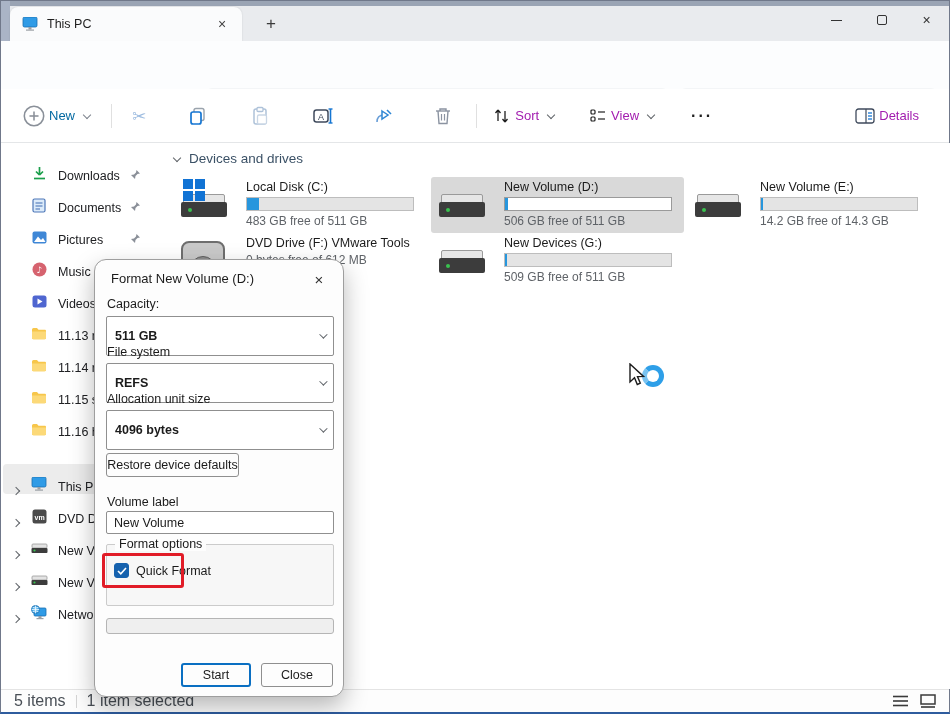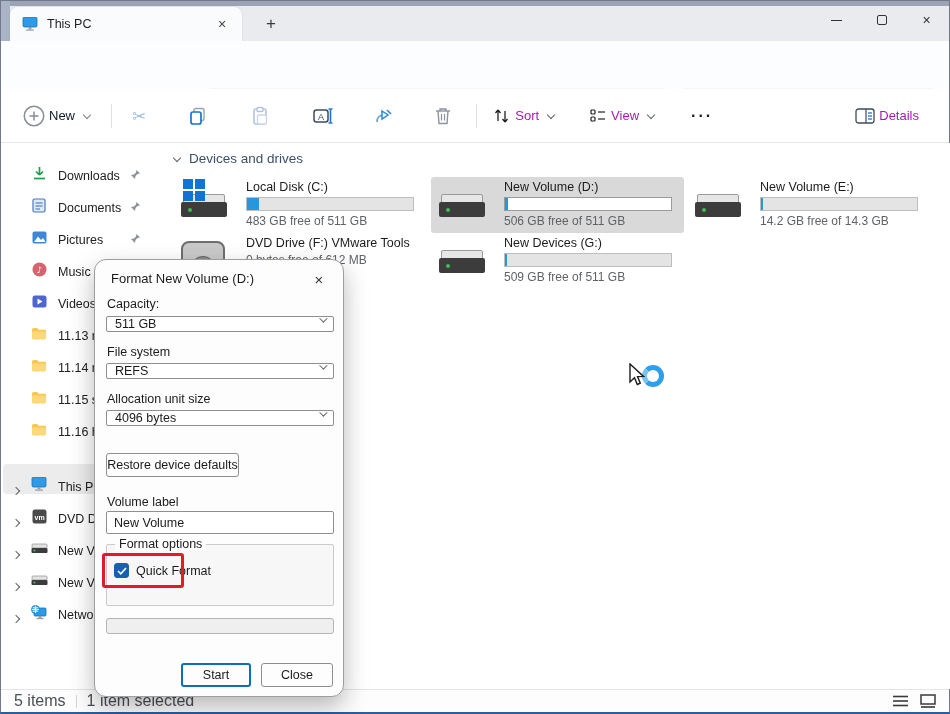--- a/index.html
+++ b/index.html
@@ -31,21 +31,21 @@
   .chev-d { display:inline-block; width:6px; height:6px; border-right:1.4px solid #5f6368; border-bottom:1.4px solid #5f6368; transform:rotate(45deg); margin:0 5px 2px 5px; }
   .searchbar { position:absolute; left:679px; top:47px; width:257px; height:34px; background:#f3f5f7; border-radius:6px; display:flex; align-items:center; padding:0 12px; }
   .searchbar input { flex:1; border:none; background:transparent; outline:none; font-family:"Liberation Sans",sans-serif; font-size:12.5px; color:#3c4043; }
   .searchbar input::placeholder { color:#5f6368; }
 
   
   .toolbar { position:absolute; left:0; top:88px; width:100%; height:54px; background:#fff; border-bottom:1px solid #e4e6e8; display:flex; align-items:center; }
   .tbtn { height:36px; display:flex; align-items:center; justify-content:center; border-radius:4px; padding:0 8px; }
   .tsep { width:1px; height:24px; background:#e0e0e0; margin:0 8px; }
   .tlabel { font-size:13px; color:#a21caf; margin:0 4px; }
-  .tlabel.dim { color:#0f172a; }
+  .tlabel.dim { color:#0369a1; }
   .ticon { width:22px; height:22px; display:flex; align-items:center; justify-content:center; }
   .scissors { font-family:"DejaVu Sans", sans-serif; font-size:17px; color:#9dbce0; }
   .dots { font-size:16px; letter-spacing:2px; color:#1f1f1f; font-weight:bold; }
   .details-btn { position:absolute; right:18px; display:flex; align-items:center; }
 
   
   .sidebar { position:absolute; left:0; top:142px; width:152px; height:546px; background:#fff; }
   .srow { position:absolute; left:2px; width:148px; height:30px; display:flex; align-items:flex-end; border-radius:4px; }
   .srow.sel { background:#ececec; }
   .srow .sichev { width:26px; display:flex; justify-content:center; }
@@ -75,21 +75,21 @@
   .hdd .winlogo span { background:#1173d4; }
   .dvdicon { width:44px; height:38px; background:#c9c9c9; border:2px solid #6e6e6e; border-radius:8px; position:relative; }
   .dvdicon .disc { position:absolute; left:7px; top:13px; width:26px; height:26px; border-radius:50%; background:#8e8e8e; border:1px solid #5f5f5f; }
   .dvdicon .hole { position:absolute; left:17px; top:23px; width:6px; height:6px; border-radius:50%; background:#c9c9c9; }
 
   
   .dialog { position:absolute; left:93px; top:258px; width:250px; height:438px; background:#fdfdfd; border:1px solid #9e9e9e; border-radius:12px; box-shadow:0 10px 24px rgba(0,0,0,.28); z-index:50; font-size:12.5px; }
   .dlg-title { position:absolute; left:16px; top:11px; font-size:13px; color:#1b1b1b; }
   .dlg-x { position:absolute; right:12px; top:7px; width:24px; height:24px; display:flex; align-items:center; justify-content:center; font-size:15px; color:#333; }
   .dlg-label { position:absolute; left:12px; color:#1b1b1b; }
-  .dd { position:absolute; left:11px; width:228px; height:16px; background:#fff; border:1px solid #8f8f8f; border-radius:2px; display:flex; padding:0 8px; }
+  .dd { position:absolute; left:11px; width:228px; height:40px; background:#fff; border:1px solid #8f8f8f; border-radius:2px; display:flex; align-items:center; padding:0 8px;font-weight:bold; }
   .dd .ddchev { margin-left:auto; width:6px; height:6px; border-right:1.3px solid #5f6368; border-bottom:1.3px solid #5f6368; transform:rotate(45deg) translateY(-2px); }
   .dlg-btn { position:absolute; height:24px; background:#fdfdfd; border:1px solid #8f8f8f; border-radius:3px; display:flex; align-items:center; justify-content:center; font-size:12.5px; color:#1b1b1b; font-family:"Liberation Sans",sans-serif; }
   .dlg-input { position:absolute; left:11px; width:228px; height:23px; border:1px solid #8f8f8f; border-radius:2px; background:#fff; padding:0 7px; font-family:"Liberation Sans",sans-serif; font-size:12.5px; color:#1b1b1b; outline:none; }
   .groupbox { position:absolute; left:11px; top:284px; width:228px; height:62px; border:1px solid #cbcbcb; border-radius:2px; background:#f7f7f7; }
   .groupbox-label { position:absolute; left:20px; top:277px; background:#fdfdfd; padding:0 4px; color:#1b1b1b; }
   .cbrow { position:absolute; left:19px; top:303px; display:flex; align-items:center; }
   .cbox { width:15px; height:15px; background:#1662ae; border:1px solid #1662ae; border-radius:3px; display:flex; align-items:center; justify-content:center; margin-right:7px; }
   .redbox { position:absolute; left:7px; top:293px; width:82px; height:35px; border:3px solid #e11c27; border-radius:3px; z-index:5; }
   .progress { position:absolute; left:11px; top:358px; width:228px; height:16px; background:#efefef; border:1px solid #b5b5b5; border-radius:3px; }
   .btn-start { left:86px; top:403px; width:70px; border:2px solid #0a6fc2 !important; }

